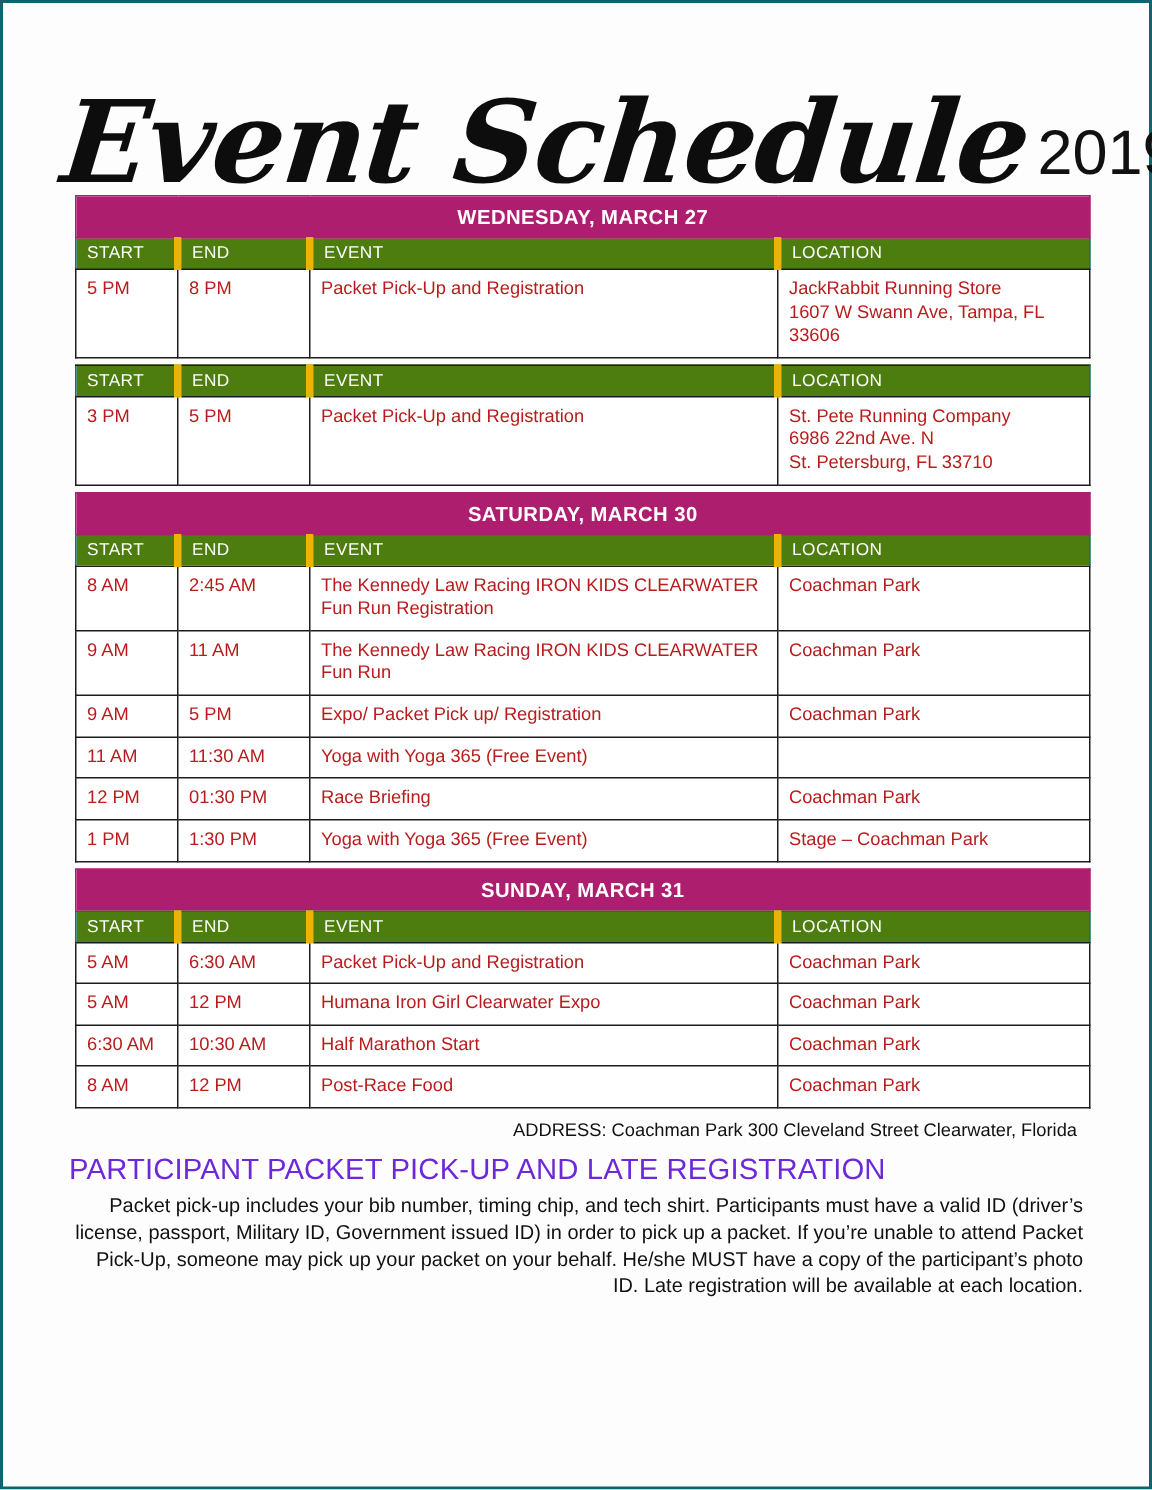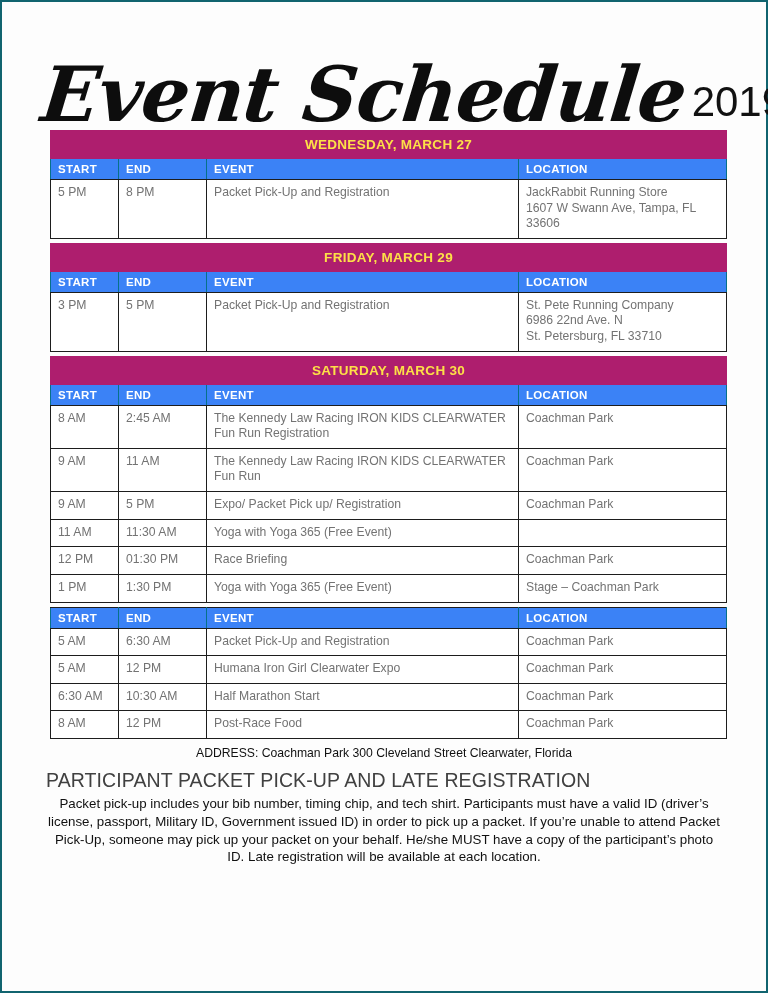--- a/index.html
+++ b/index.html
@@ -67,86 +67,86 @@
     width: 676px;
     font-size: 12.5px;
   }
   table.sched col.c-start  { width: 68px; }
   table.sched col.c-end    { width: 88px; }
   table.sched col.c-event  { width: 312px; }
   table.sched col.c-loc    { width: 208px; }
 
   tr.day-row td {
     background: #AE1E6E;
-    color: #fde047;
+    color: #ffffff;
     text-align: center;
     font-size: 13.5px;
     font-weight: bold;
     letter-spacing: 0.3px;
     padding: 6px 4px 6px 4px;
     border: 1px solid #AE1E6E;
   }
   tr.colhead-row td {
-    background: #3b82f6;
+    background: #4d7c0f;
     color: #ffffff;
     font-size: 11.5px;
-    font-weight: bold;
+    font-weight: normal;
     letter-spacing: 0.3px;
     padding: 4px 6px 4px 7px;
     border-top: 1px solid #1d1d1d;
     border-bottom: 1px solid #1d1d1d;
     border-left: 1px solid #06718A;
     border-right: 1px solid #06718A;
   }
   tr.colhead-row td.sep {
-    border-left: 1px solid #eab308;
+    border-left: 5px solid #eab308;
   }
   tr.data-row td {
     background: #ffffff;
-    color: #737373;
+    color: #b91c1c;
     font-size: 12.2px;
     line-height: 1.28;
     padding: 5px 7px 6px 7px;
     border: 1px solid #1d1d1d;
     vertical-align: top;
   }
   tr.spacer-row td {
     height: 5px;
     border: none;
     background: #fdfdfd;
     padding: 0;
   }
 
   
   .address-line {
-    text-align: center;
+    text-align: right;
     font-size: 12.2px;
     color: #111111;
     margin: 7px 0 0 0;
     padding: 0 48px;
   }
 
   
   .notes {
     margin: 9px 44px 0 44px;
   }
   .notes h2 {
     font-family: "Liberation Sans", sans-serif;
     font-weight: 400;
     font-size: 19.5px;
     letter-spacing: 0.1px;
     margin: 0 0 3px 0;
-    color: #404040;
+    color: #6d28d9;
   }
   .notes p {
     font-size: 13.3px;
     line-height: 1.34;
     margin: 0;
     color: #111111;
-    text-align: center;
+    text-align: right;
   }
 </style>
 </head>
 <body>
 
 <div class="page">
 
   <div class="title-block">
     <span class="script-title">Event Schedule</span>
     <span class="year">2019</span>
@@ -172,23 +172,20 @@
           </tr>
           <tr class="data-row">
             <td>5 PM</td>
             <td>8 PM</td>
             <td>Packet Pick-Up and Registration</td>
             <td>JackRabbit Running Store<br>1607 W Swann Ave, Tampa, FL<br>33606</td>
           </tr>
           <tr class="spacer-row">
             <td colspan="4"></td>
           </tr>
-          <tr class="day-row">
-            <td colspan="4">FRIDAY, MARCH 29</td>
-          </tr>
           <tr class="colhead-row">
             <td>START</td>
             <td class="sep">END</td>
             <td class="sep">EVENT</td>
             <td class="sep">LOCATION</td>
           </tr>
           <tr class="data-row">
             <td>3 PM</td>
             <td>5 PM</td>
             <td>Packet Pick-Up and Registration</td>
@@ -238,20 +235,23 @@
           </tr>
           <tr class="data-row">
             <td>1 PM</td>
             <td>1:30 PM</td>
             <td>Yoga with Yoga 365 (Free Event)</td>
             <td>Stage – Coachman Park</td>
           </tr>
           <tr class="spacer-row">
             <td colspan="4"></td>
           </tr>
+          <tr class="day-row">
+            <td colspan="4">SUNDAY, MARCH 31</td>
+          </tr>
           <tr class="colhead-row">
             <td>START</td>
             <td class="sep">END</td>
             <td class="sep">EVENT</td>
             <td class="sep">LOCATION</td>
           </tr>
           <tr class="data-row">
             <td>5 AM</td>
             <td>6:30 AM</td>
             <td>Packet Pick-Up and Registration</td>

